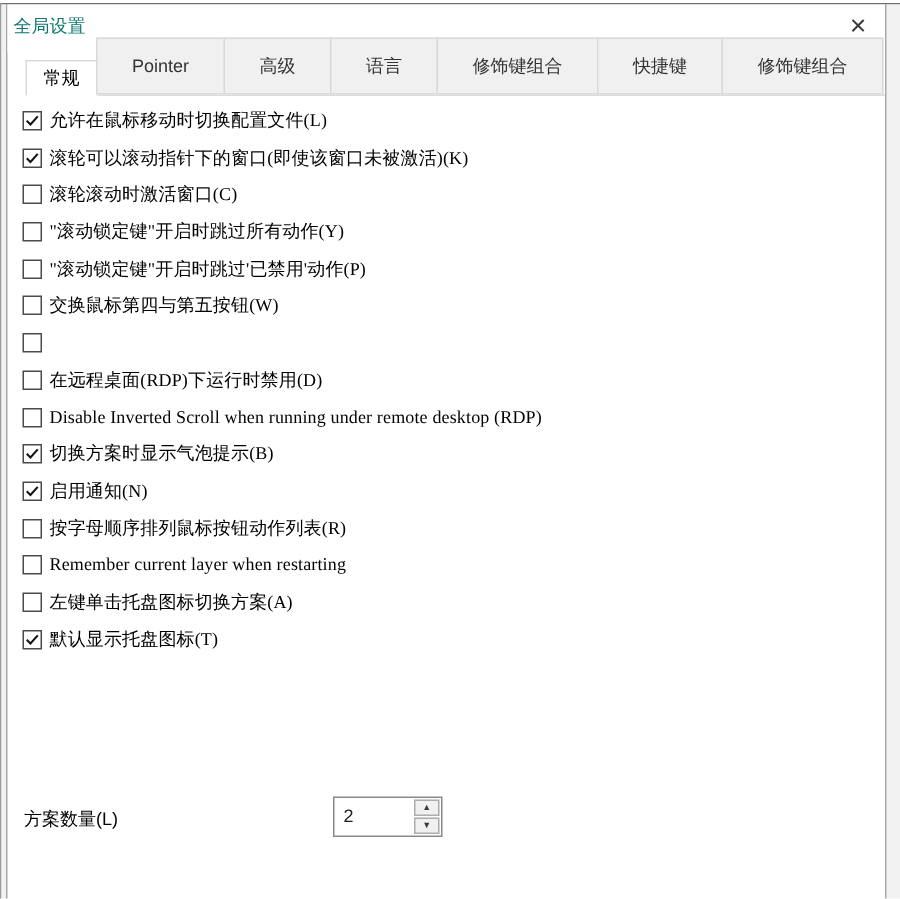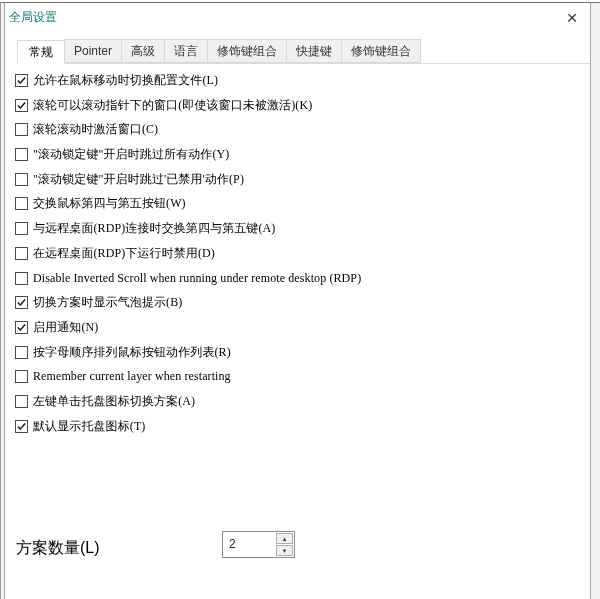--- a/index.html
+++ b/index.html
@@ -24,44 +24,44 @@
     display:flex; align-items:center; justify-content:center;
     font-size:19px; color:#3b3b3b; cursor:default; font-weight:300;
   }
 
   
   .tabs {
     position:absolute; left:5px; top:41px; right:10px; height:22px;
     display:flex; align-items:flex-end; border-bottom:1px solid #dcdcdc;margin-left:12px;
   }
   .tab {
-    height:24px; box-sizing:border-box; background:#f0f0f0;
+    height:38px; box-sizing:border-box; background:#f0f0f0;
     border:1px solid #d9d9d9; margin-right:-1px;
-    padding:0 9px; font-size:12px; color:#333;
+    padding:0 23px; font-size:12px; color:#333;
     display:flex; align-items:center; white-space:nowrap; position:relative;
   }
   .tab.selected {
     background:#fff; height:24px; margin-bottom:-1px;
     border-bottom:1px solid #fff; z-index:2; color:#000; padding:0 11px;
   }
 
   
   .rows { position:absolute; left:15px; top:73px; display:flex; flex-direction:column; gap:9.7px; }
   .row { display:flex; align-items:center; height:15px; }
   .cb {
     width:13px; height:13px; box-sizing:border-box; flex:0 0 13px;
     border:1px solid #4a4a4a; background:#fff; margin-right:5px;
     display:inline-flex; align-items:center; justify-content:center;
   }
   .cb svg { display:none; width:11px; height:11px; }
   .cb.checked svg { display:block; }
   .lbl { font-size:12px; color:#000; white-space:nowrap; letter-spacing:0.1px;font-family:Liberation Serif, serif; }
 
   
-  .layer-label { position:absolute; left:16px; top:538px; font-size:16px; color:#000; }
+  .layer-label { position:absolute; left:16px; top:538px; font-size:12px; color:#000; }
   .spinner {
     position:absolute; left:222px; top:531px; width:73px; height:27px;
     box-sizing:border-box; border:1px solid #8a8a8a; background:#fff;
   }
   .spinner-value { position:absolute; left:6px; top:5px; font-size:12px; color:#1c1c2e; }
   .spin-buttons {
     position:absolute; right:1px; top:1px; bottom:1px; width:17px;
     display:flex; flex-direction:column; gap:1px;
   }
   .spin-btn {
@@ -123,21 +123,20 @@
   <div class="row">
     <span class="cb"></span>
     <span class="lbl">"滚动锁定键"开启时跳过'已禁用'动作(P)</span>
   </div>
   <div class="row">
     <span class="cb"></span>
     <span class="lbl">交换鼠标第四与第五按钮(W)</span>
   </div>
   <div class="row">
     <span class="cb"></span>
-    <span class="lbl">与远程桌面(RDP)连接时交换第四与第五键(A)</span>
   </div>
   <div class="row">
     <span class="cb"></span>
     <span class="lbl">在远程桌面(RDP)下运行时禁用(D)</span>
   </div>
   <div class="row">
     <span class="cb"></span>
     <span class="lbl">Disable Inverted Scroll when running under remote desktop (RDP)</span>
   </div>
   <div class="row">

